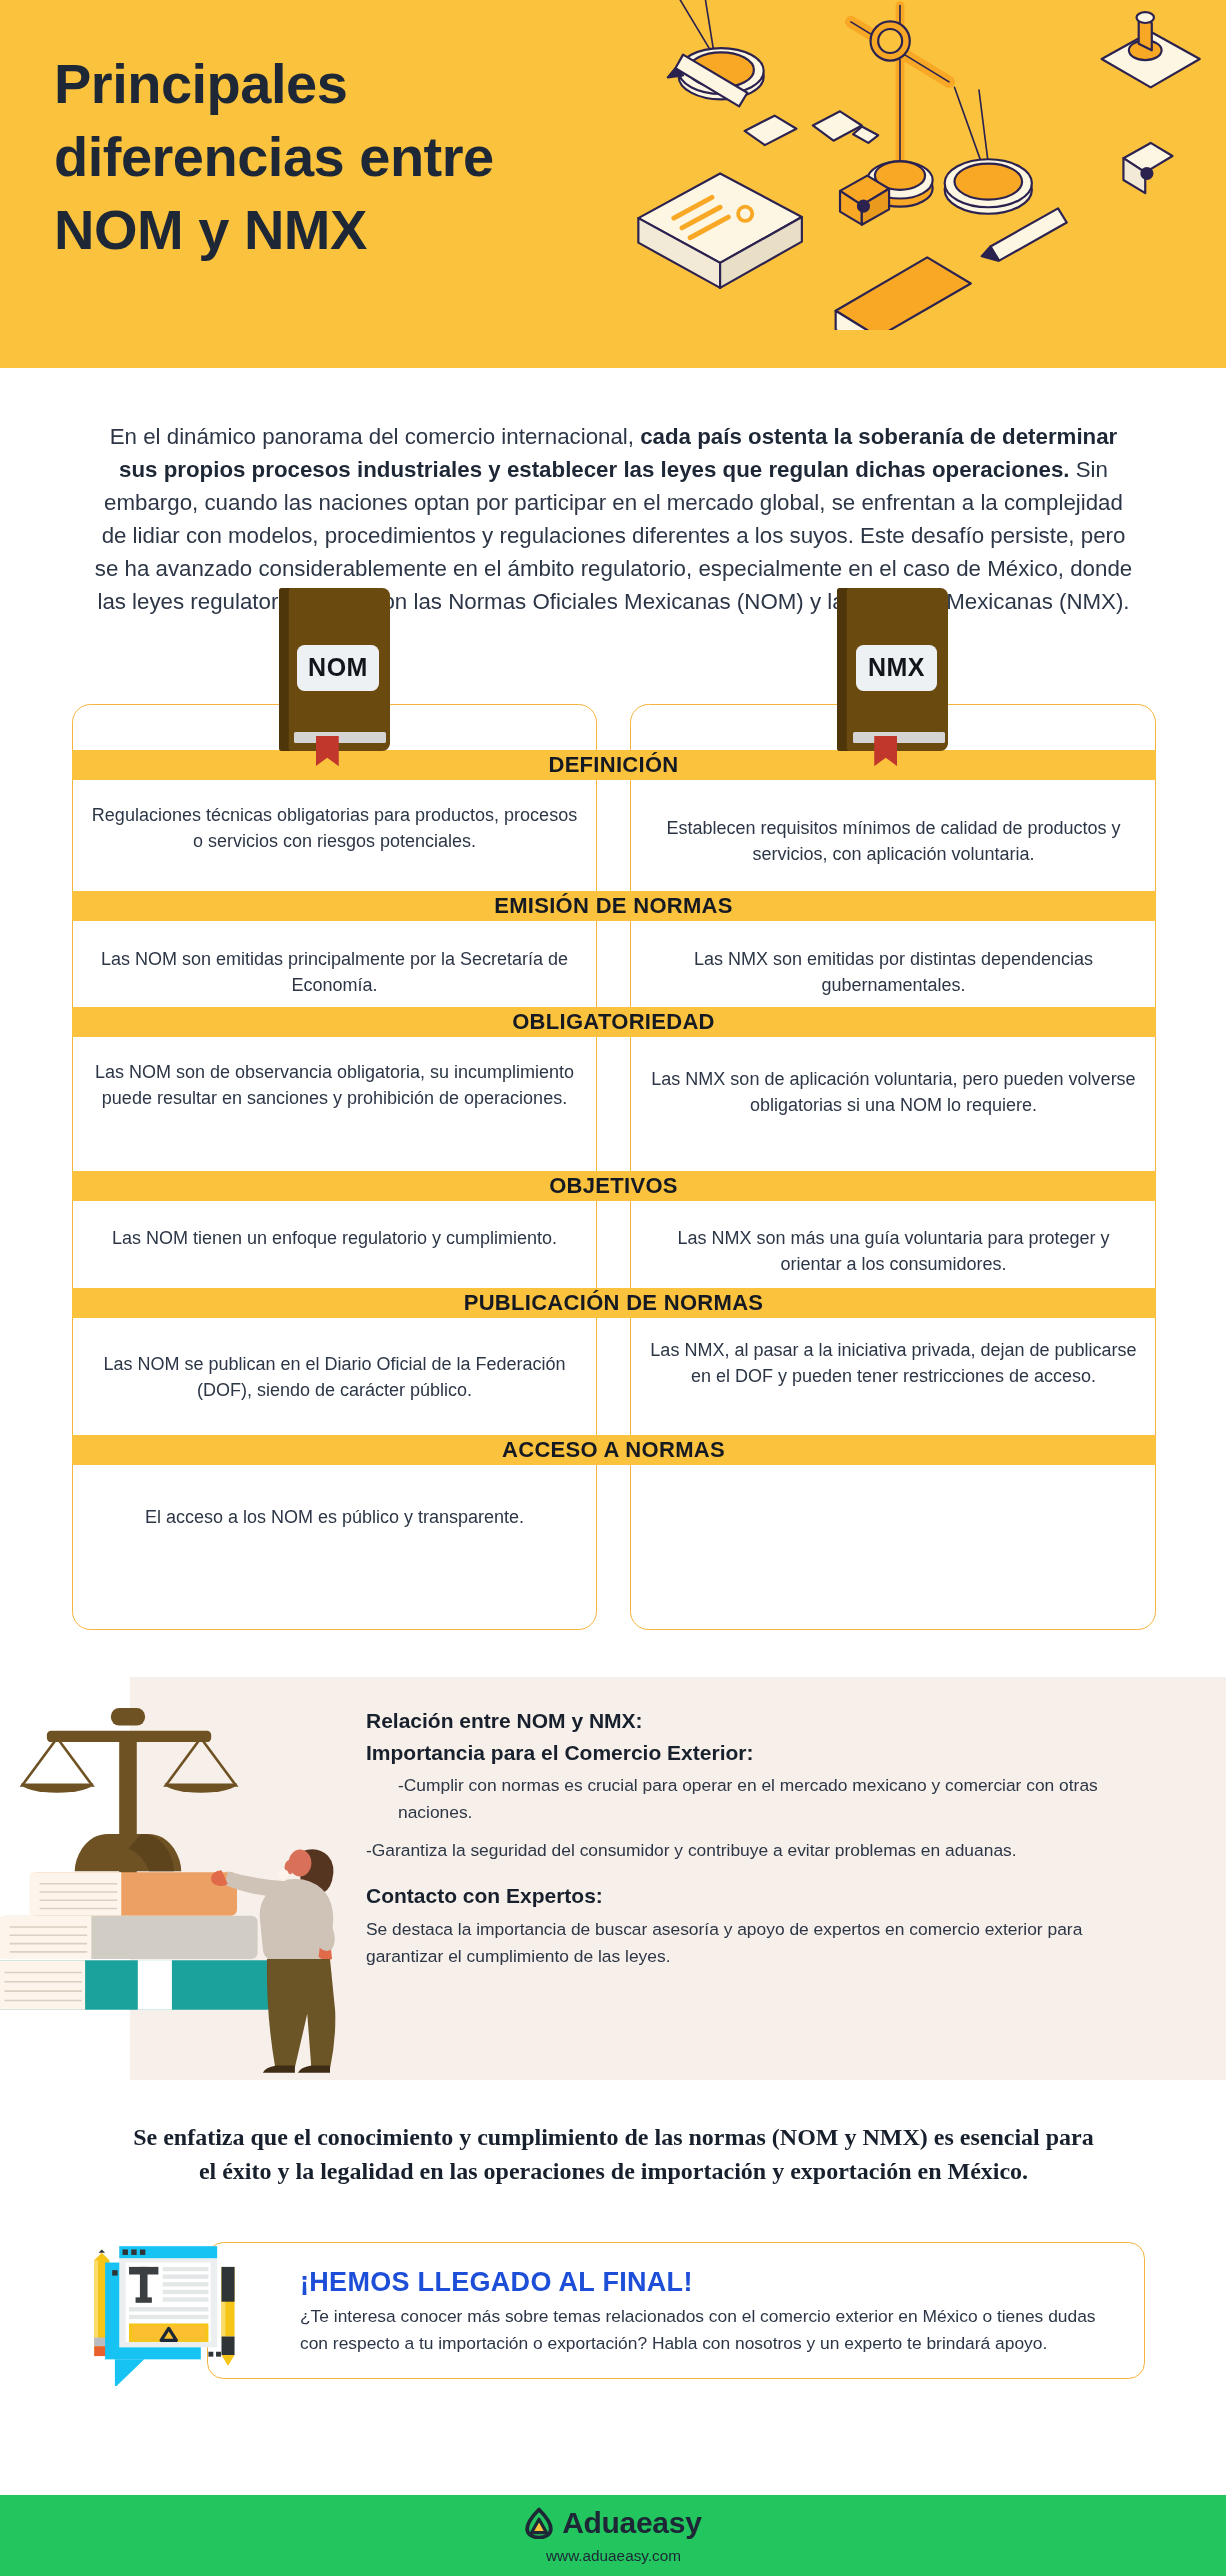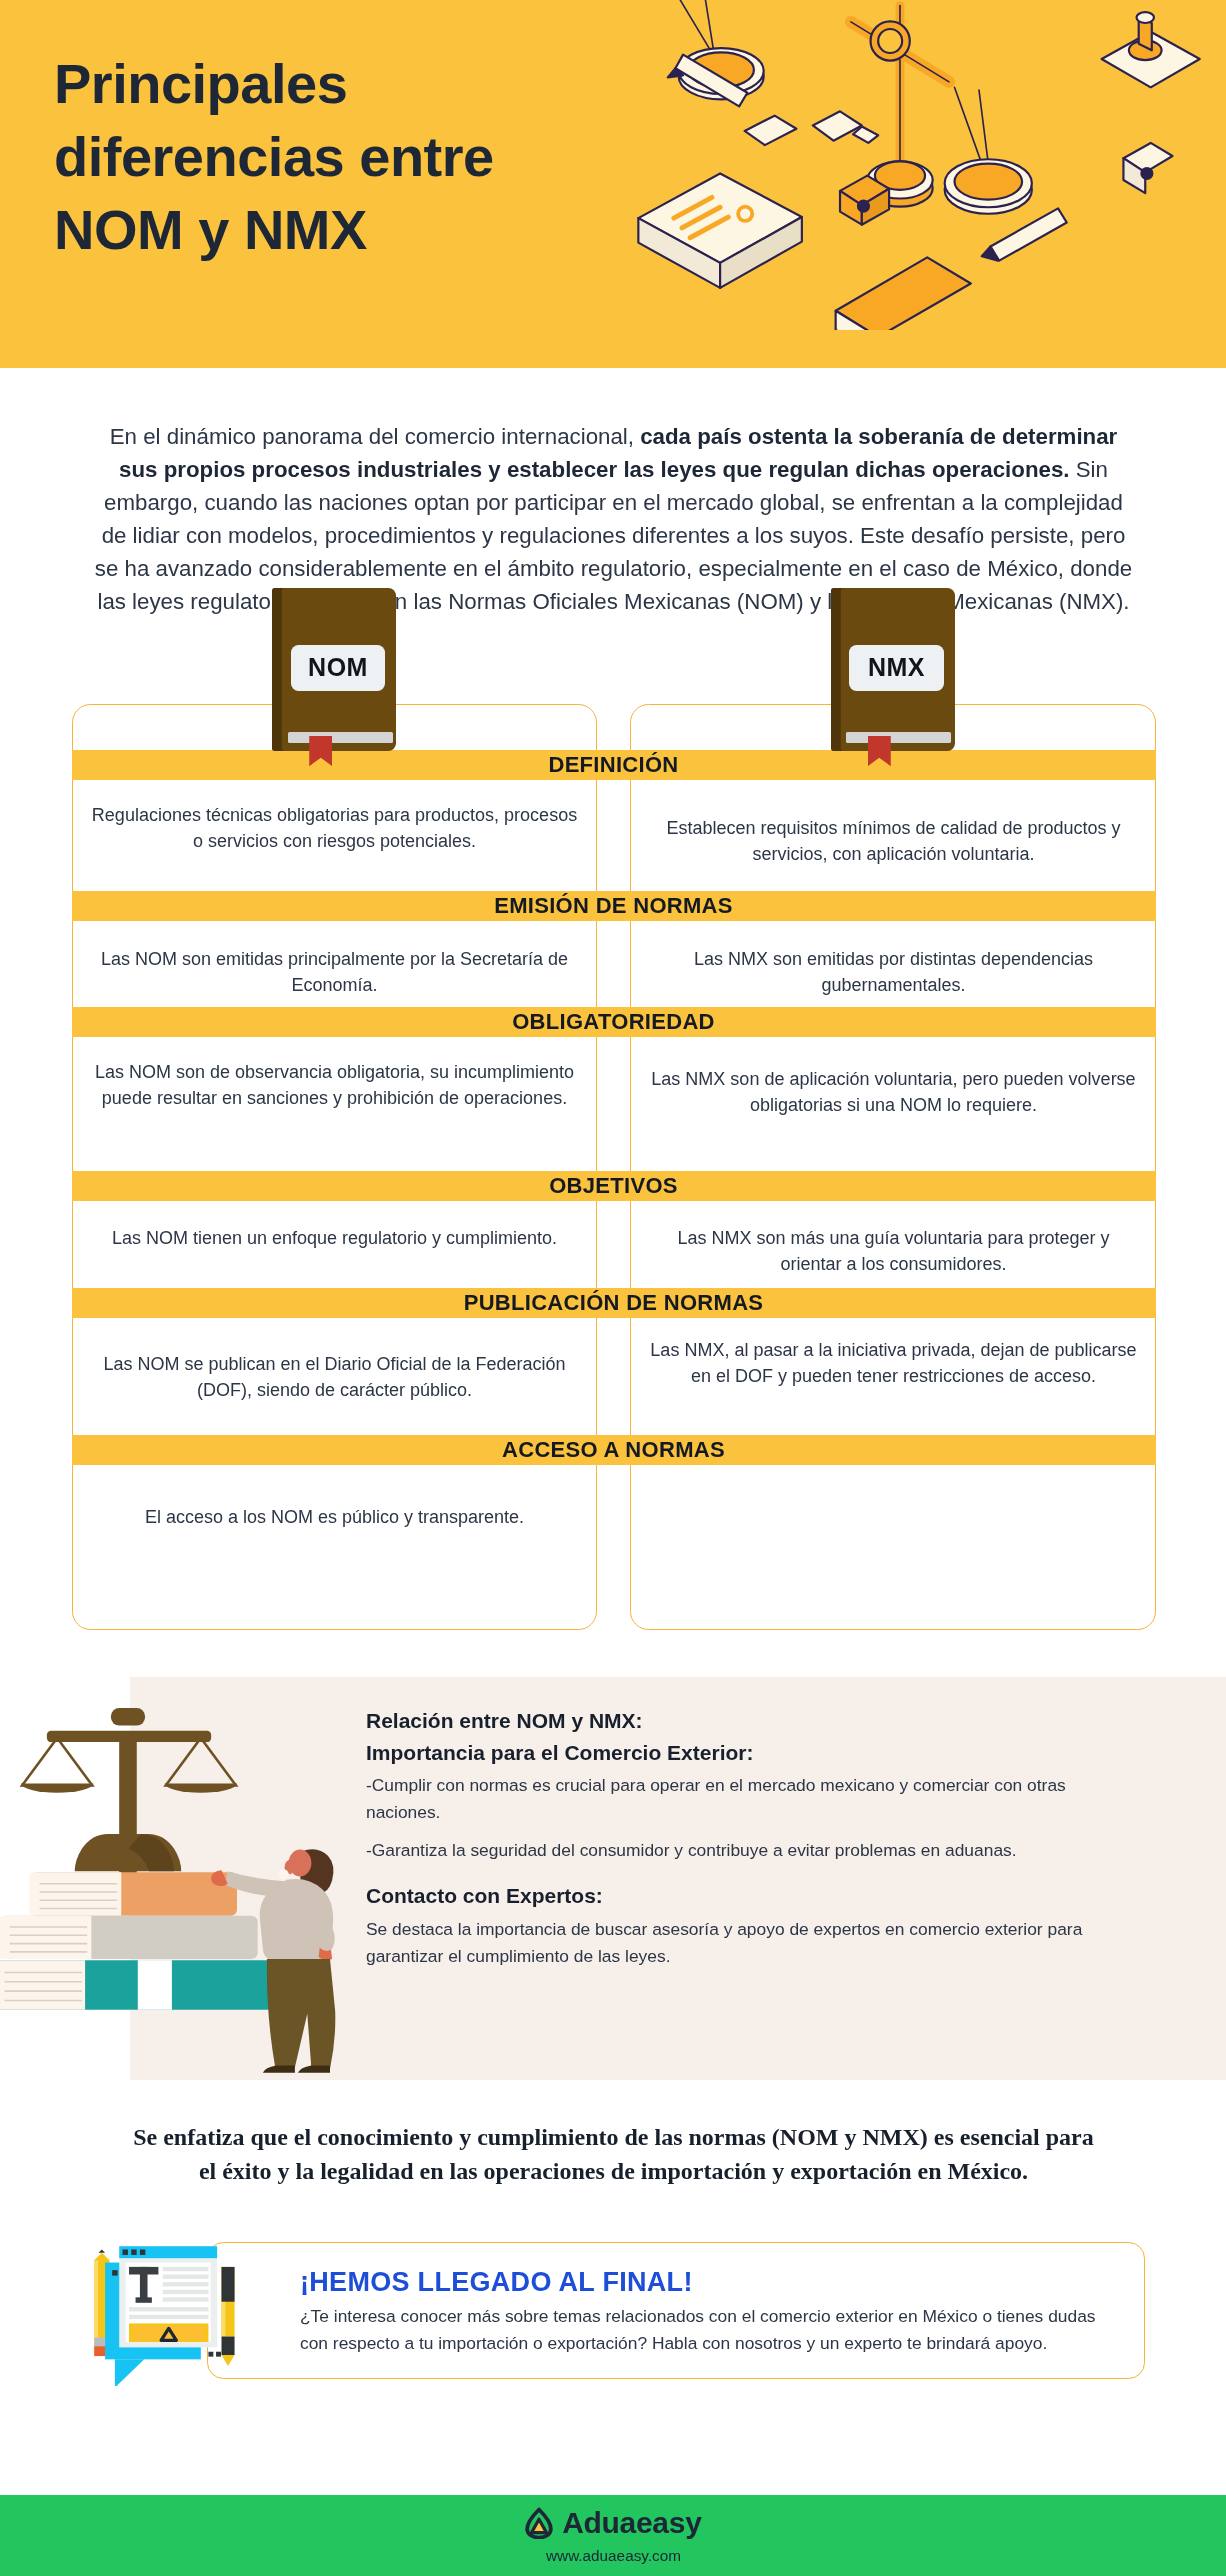--- a/index.html
+++ b/index.html
@@ -80,21 +80,21 @@
   .bookslot {
     position: absolute;
     top: -117px;
     left: 0;
     right: 0;
     display: flex;
     justify-content: center;
     z-index: 5;
   }
   .book {
-    width: 124px;
+    width: 111px;
     height: 163px;
     background: #6b4a10;
     border-radius: 3.3px 7.6px 7.6px 3.3px;
     position: relative;
     box-shadow: inset 9.8px 0 0 0 #4f360a;
     text-decoration: underline;
   }
   .book .label {
     position: absolute;
     left: 18.5px;
@@ -191,21 +191,21 @@
     font-weight: 700;
     color: #17202c;
     margin-bottom: 7.6px;
   }
   .band-text p {
     font-size: 17.4px;
     line-height: 1.52;
     color: #2c3646;
     margin-bottom: 21px;
   }
-  .band-text p.tight { margin-bottom: 12px; }
+  .band-text p.tight { margin-bottom: 12px; margin-left: 32px; }
 
   
   .closing {
     width: 981px;
     margin: 40px auto 0;
     text-align: center;
     font-size: 24px;
     line-height: 1.42;
     font-weight: 700;
     color: #17202c;

